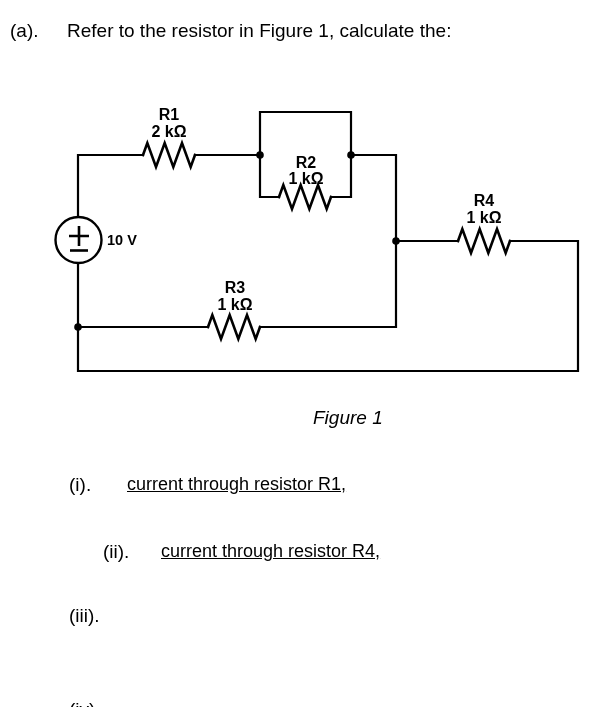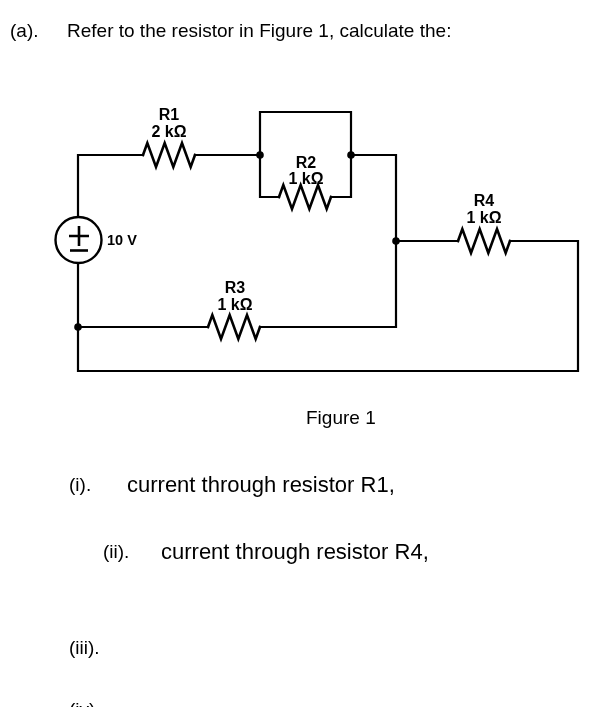--- a/index.html
+++ b/index.html
@@ -4,21 +4,21 @@
 <style>
   html,body{margin:0;padding:0;}
   body{
     width:615px;height:707px;position:relative;background:#ffffff;color:#000;
     font-family:"Liberation Sans","DejaVu Sans",sans-serif;overflow:hidden;
   }
   .abs{position:absolute;white-space:nowrap;}
   .body-text{font-size:19px;line-height:19px;}
   .qrow{position:absolute;left:0;width:615px;height:22px;}
   .qlabel{position:absolute;left:69px;white-space:nowrap;font-size:19px;line-height:19px;}
-  .qtext{position:absolute;left:127px;white-space:nowrap;font-size:22px;line-height:19px;}
+  .qtext{position:absolute;left:127px;white-space:nowrap;font-size:18px;line-height:19px;text-decoration:underline;}
   svg.circuit{position:absolute;left:0;top:0;}
   .wire{fill:none;stroke:#000;stroke-width:2.2;stroke-linecap:square;stroke-linejoin:miter;}
   .rsym{fill:none;stroke:#000;stroke-width:2.6;stroke-linecap:square;stroke-linejoin:miter;}
   .pol{fill:none;stroke:#000;stroke-width:2.6;stroke-linecap:butt;}
   .dot{fill:#000;stroke:none;}
   .srcring{fill:#fff;stroke:#000;stroke-width:2.4;}
   .rlbl{font-family:"Liberation Sans","DejaVu Sans",sans-serif;font-size:16px;font-weight:bold;fill:#000;}
   .srclbl{font-family:"Liberation Sans","DejaVu Sans",sans-serif;font-size:14.5px;font-weight:bold;fill:#000;}
 </style>
 </head>
@@ -63,30 +63,30 @@
 
     <text class="rlbl" x="235" y="293" text-anchor="middle">R3</text>
     <text class="rlbl" x="235" y="310" text-anchor="middle">1 kΩ</text>
 
     <text class="rlbl" x="484" y="206" text-anchor="middle">R4</text>
     <text class="rlbl" x="484" y="223" text-anchor="middle">1 kΩ</text>
 
     <text class="srclbl" x="107" y="245" text-anchor="start">10 V</text>
   </svg>
 
-  <div class="abs body-text" style="left:306px;top:408px;">Figure 1</div>
+  <div class="abs body-text" style="left:313px;top:408px;font-style:italic;">Figure 1</div>
 
   <div class="qrow" style="top:475px;">
     <span class="qlabel">(i).</span>
     <span class="qtext">current through resistor R1,</span>
   </div>
   <div class="qrow" style="top:542px;margin-left:34px;">
     <span class="qlabel">(ii).</span>
     <span class="qtext">current through resistor R4,</span>
   </div>
-  <div class="qrow" style="top:606px;margin-top:32px;">
+  <div class="qrow" style="top:606px;">
     <span class="qlabel">(iii).</span>
   </div>
   <div class="qrow" style="top:700px;">
     <span class="qlabel">(iv).</span>
   </div>
 
 </div>
 
 </body></html>

